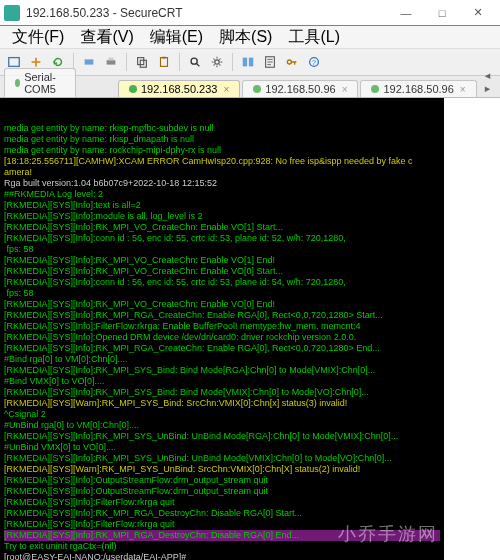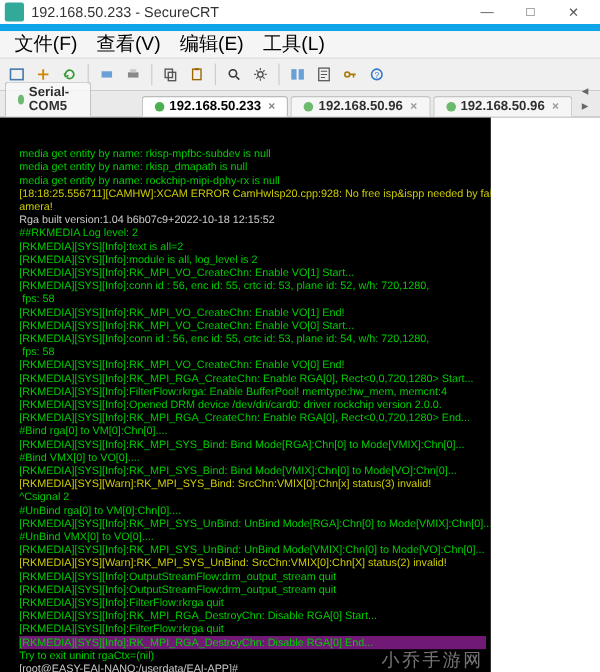--- a/index.html
+++ b/index.html
@@ -1,72 +1,73 @@
 <!DOCTYPE html>
 <html><head>
 <meta charset="utf-8">
 <style>
 * { margin:0; padding:0; box-sizing:border-box; font-family:"Segoe UI",Tahoma,sans-serif; }
 html,body { width:500px; height:560px; overflow:hidden; background:#fff; }
 
 
-.titlebar { height:26px; background:#fff; display:flex; align-items:center; padding:0 4px; font-size:12px; color:#333; border-bottom:6px solid #0ea5e9; }
+.titlebar { height:26px; background:#fff; display:flex; align-items:center; padding:0 4px; font-size:12px; color:#333; border-bottom:1px solid #0ea5e9; }
 .titlebar .ticon { width:16px; height:16px; margin-right:6px; display:inline-block; background:#3a9; border-radius:2px; }
 .titlebar .title { flex:1; }
 .winbtns { display:flex; }
 .winbtn { width:36px; height:26px; display:flex; align-items:center; justify-content:center; font-size:11px; color:#555; cursor:default; }
 
 
 .menubar { height:22px; display:flex; align-items:center; padding:0 4px; font-size:16px; background:#f5f5f5; }
 .menuitem { padding:2px 8px; cursor:default; }
 
 
 .toolbar { height:28px; background:#f0f0f0; border-top:1px solid #ddd; border-bottom:1px solid #ccc; display:flex; align-items:center; padding:0 4px; gap:2px; }
 .tbtn { width:20px; height:20px; display:flex; align-items:center; justify-content:center; border:1px solid transparent; border-radius:2px; cursor:default; }
 .tbtn svg { width:14px; height:14px; }
 .tsep { width:1px; height:18px; background:#ccc; margin:0 3px; }
 
 
 .tabbar { height:22px; background:#eaeaea; border-bottom:1px solid #bbb; display:flex; align-items:flex-end; padding-left:4px; font-size:11px; }
-.tab { padding:2px 10px; background:#f9f9f9; border:1px solid #bbb; border-bottom:none; border-radius:3px 3px 0 0; margin-right:2px; display:flex; align-items:center; gap:4px; cursor:default;font-weight:bold; }
-.tab.active { background:#ffffff;margin-left:40px; }
+.tab { padding:2px 10px; background:#f9f9f9; border:1px solid #bbb; border-bottom:none; border-radius:3px 3px 0 0; margin-right:2px; display:flex; align-items:center; gap:4px; cursor:default; }
+.tab.active { background:#fef9c3;margin-left:40px; }
 .tab .dot { width:8px; height:8px; border-radius:50%; background:#4caf50; }
 .tab.inactive { opacity:.8; }
 .tab .x { font-size:10px; color:#888; margin-left:2px; }
 .tabbar .spacer { flex:1; }
 .tabbar .right { padding:2px 6px; color:#666; font-size:11px; }
 
 
-.terminal { width:409px; background:#000; color:#0c0; font-family:"Consolas","Courier New",monospace; font-size:9px; line-height:11px; padding:3px 4px 3px 16px; white-space:pre; overflow:hidden; position:relative; height:calc(560px - 26px - 22px - 28px - 22px); }
+.terminal { width:444px; background:#000; color:#0c0; font-family:"Consolas","Courier New",monospace; font-size:9px; line-height:11px; padding:3px 4px 3px 4px; white-space:pre; overflow:hidden; position:relative; height:calc(560px - 26px - 22px - 28px - 22px); }
 .terminal .ln { display:block; }
 .yl { color:#cc0; }   
 .wt { color:#ccc; }   
 .gr { color:#0c0; }   
 .hl { background:#701a75; color:#0c0; } 
 
-.watermark { position:absolute; right:6px; bottom:4px; font-size:15px; color:#fff; opacity:.45; font-family:"Microsoft YaHei",sans-serif; letter-spacing:2px; }
+.watermark { position:absolute; right:6px; bottom:20px; font-size:18px; color:#fff; opacity:.45; font-family:"Microsoft YaHei",sans-serif; letter-spacing:2px; }
 
 </style>
 </head>
 <body>
 
 <div class="titlebar">
   <span class="ticon"></span>
   <span class="title">192.168.50.233 - SecureCRT</span>
   <div class="winbtns">
     <div class="winbtn">—</div>
     <div class="winbtn">□</div>
     <div class="winbtn close">✕</div>
   </div>
 </div>
 
 <div class="menubar">
   <div class="menuitem">文件(F)</div>
   <div class="menuitem">查看(V)</div>
   <div class="menuitem">编辑(E)</div>
+  <div class="menuitem">脚本(S)</div>
   <div class="menuitem">工具(L)</div>
 </div>
 
 <div class="toolbar">
   <div class="tbtn">
       <svg viewBox="0 0 16 16">
         <rect x="2" y="3" width="12" height="10" fill="none" stroke="#4477aa" stroke-width="1.5"></rect>
       </svg>
     </div>
   <div class="tbtn">

